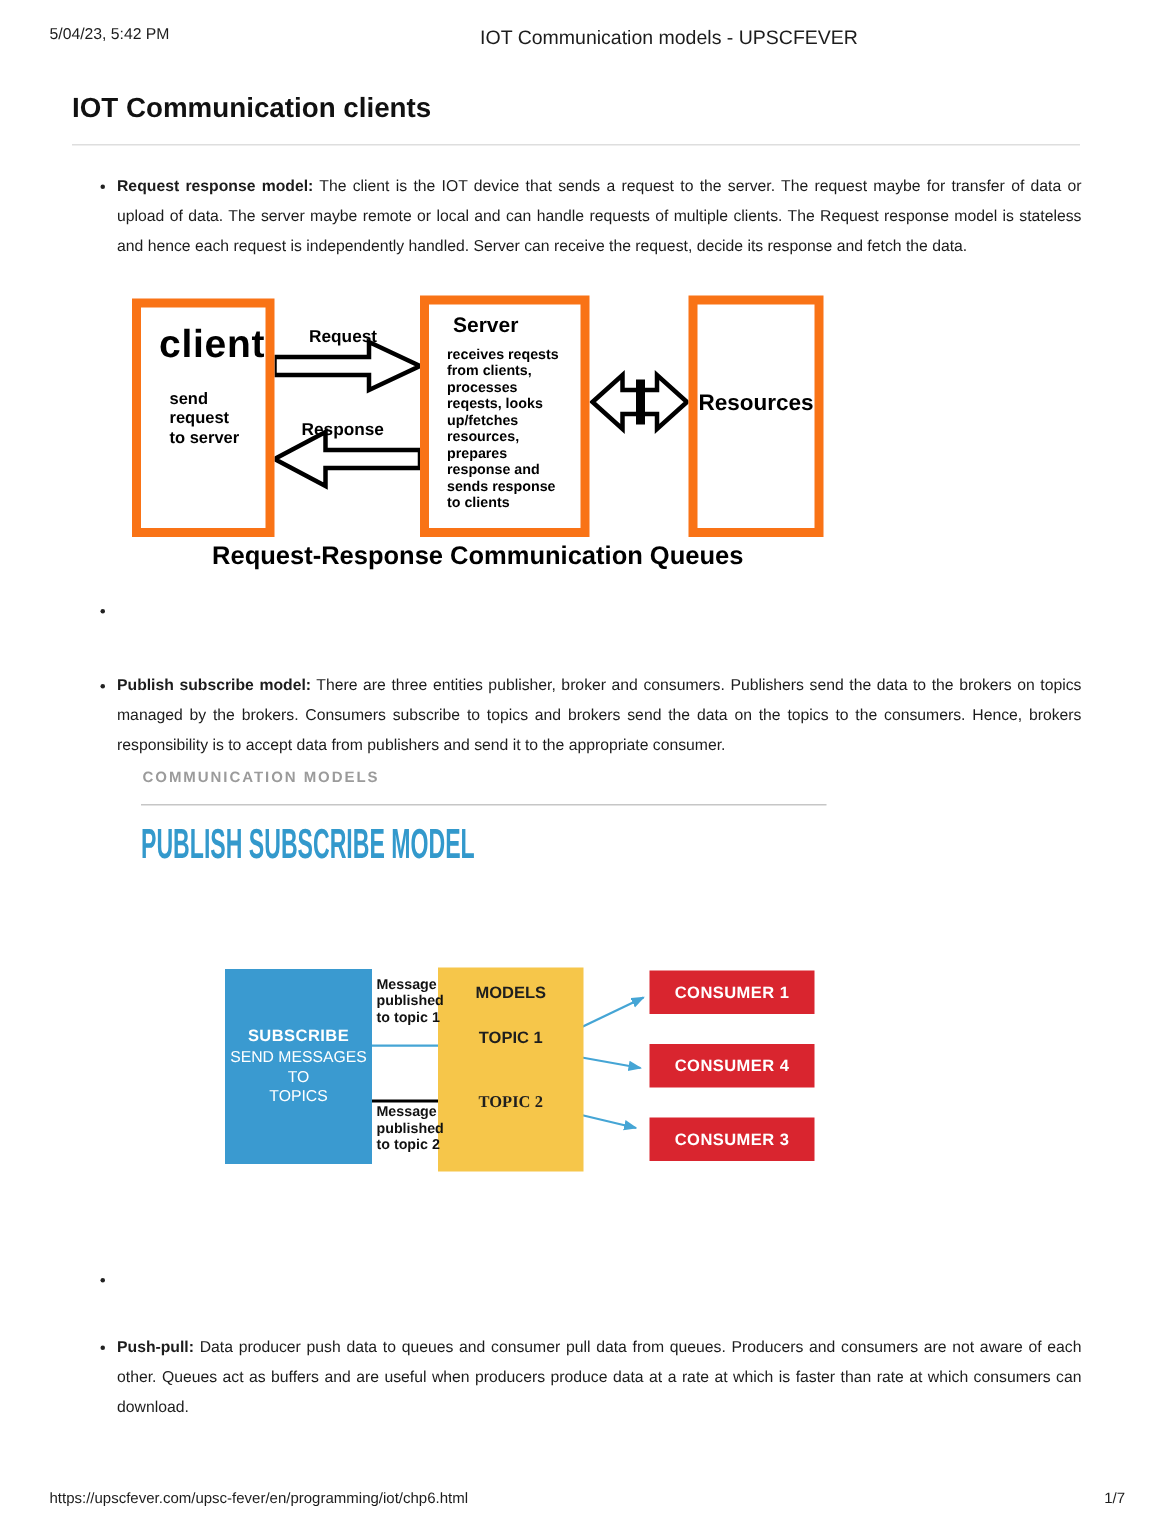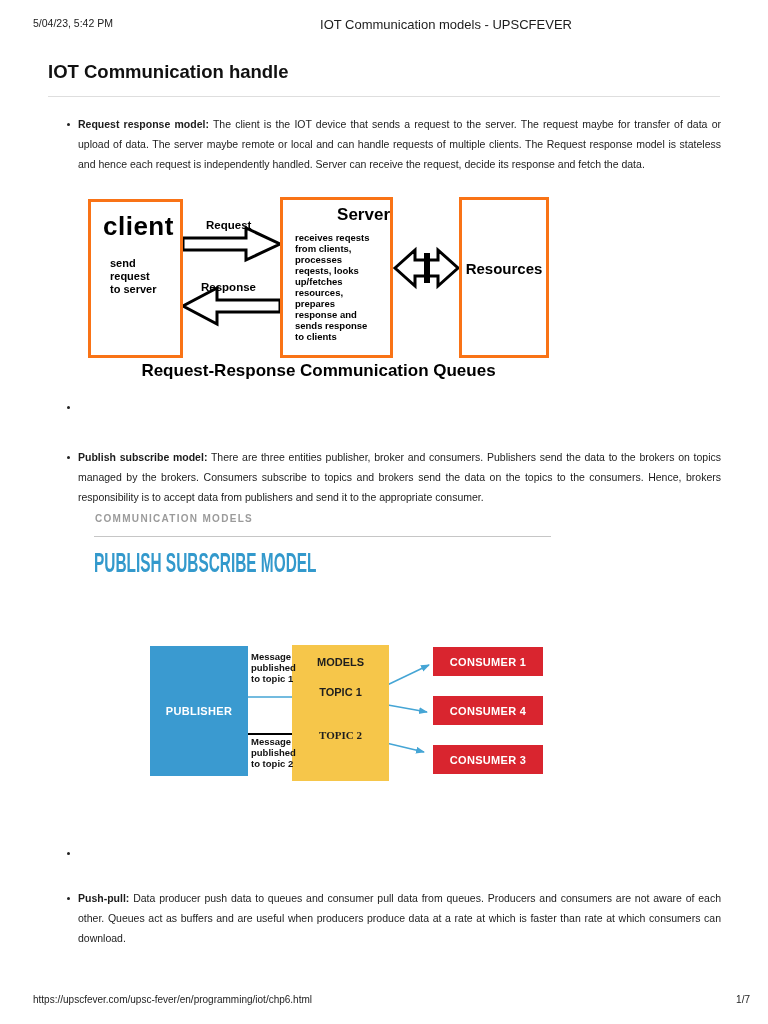--- a/index.html
+++ b/index.html
@@ -19,26 +19,26 @@
   .ftr-page { position: absolute; right: 18px; top: 994px; font-size: 10px; color: #1c1c1c; }
   
   .page-title { position: absolute; left: 48px; top: 61px; font-size: 18.5px; font-weight: 700; color: #111; }
   .title-rule { position: absolute; left: 48px; top: 96px; width: 672px; height: 1px; background: #dedede; }
   
   .para { position: absolute; left: 78px; width: 643px; font-size: 10.5px; line-height: 20px; text-align: justify; color: #1c1c1c; }
   .para b { font-weight: 700; }
   .dot { position: absolute; width: 3px; height: 3px; border-radius: 50%; background: #222; }
   
   .d1 { position: absolute; left: 88px; top: 192px; width: 461px; height: 196px; }
-  .d1 .box { position: absolute; border: 3px solid #f97316; background: #fff; }
+  .d1 .box { position: absolute; border: 6px solid #f97316; background: #fff; }
   .d1 .client-box { left: 0; top: 7px; width: 95px; height: 159px; }
   .d1 .client-title { font-size: 26px; font-weight: 700; margin: 9px 0 0 12px; letter-spacing: 0.5px; color: #000; }
   .d1 .client-sub { font-size: 11px; font-weight: 700; line-height: 13px; margin: 15px 0 0 19px; white-space: pre-line; color: #000; }
   .d1 .server-box { left: 192px; top: 5px; width: 113px; height: 161px; }
-  .d1 .server-title { font-size: 17px; font-weight: 700; margin: 5px 0 0 16px; color: #000; text-align: right; }
+  .d1 .server-title { font-size: 14px; font-weight: 700; margin: 5px 0 0 16px; color: #000; }
   .d1 .server-body { font-size: 9.5px; font-weight: 700; line-height: 11px; margin: 7px 0 0 12px; white-space: pre-line; color: #000; }
   .d1 .resources-box { left: 371px; top: 5px; width: 90px; height: 161px; display: flex; align-items: center; justify-content: center; }
   .d1 .resources-title { font-size: 15px; font-weight: 700; margin-top: -18px; color: #000; }
   .d1 .arrow-label { position: absolute; font-size: 11.5px; font-weight: 700; color: #000; }
   .d1 .req-label { left: 118px; top: 27px; }
   .d1 .resp-label { left: 113px; top: 89px; }
   .d1 svg { position: absolute; left: 0; top: 0; }
   .d1 .caption { position: absolute; left: 0; top: 169px; width: 100%; text-align: center; font-size: 17px; font-weight: 700; color: #000; }
   
   .d2 { position: absolute; left: 88px; top: 505px; width: 600px; height: 340px; background: #fff; }
@@ -63,21 +63,21 @@
   .d2 svg { position: absolute; left: 0; top: 0; }
 </style>
 </head>
 <body>
 
 <div class="page">
 
   <div class="hdr-date">5/04/23, 5:42 PM</div>
   <div class="hdr-doctitle">IOT Communication models - UPSCFEVER</div>
 
-  <h1 class="page-title">IOT Communication handle</h1>
+  <h1 class="page-title">IOT Communication clients</h1>
   <div class="title-rule"></div>
 
   <span class="dot" style="left:67px; top:123px;"></span>
   <p class="para" style="top:114px;"><b>Request response model:</b><span> The client is the IOT device that sends a request to the server. The request maybe for transfer of data or upload of data. The server maybe remote or local and can handle requests of multiple clients. The Request response model is stateless and hence each request is independently handled. Server can receive the request, decide its response and fetch the data.</span></p>
 
   <div class="d1">
     <svg width="461" height="196" viewBox="0 0 461 196">
 
       <polygon points="95,46 158,46 158,36 192,52 158,68 158,58 95,58" fill="#fff" stroke="#000" stroke-width="3"></polygon>
 
@@ -133,21 +133,23 @@
         </marker>
       </defs>
       <line x1="160" y1="192" x2="227" y2="192" stroke="#45a5d5" stroke-width="1.5" marker-end="url(#mb)"></line>
       <line x1="160" y1="229" x2="229" y2="229" stroke="#000" stroke-width="2" marker-end="url(#mk)"></line>
       <line x1="272" y1="193" x2="341" y2="160" stroke="#45a5d5" stroke-width="1.5" marker-end="url(#mb)"></line>
       <line x1="272" y1="195" x2="339" y2="207" stroke="#45a5d5" stroke-width="1.5" marker-end="url(#mb)"></line>
       <line x1="273" y1="232" x2="336" y2="247" stroke="#45a5d5" stroke-width="1.5" marker-end="url(#mb)"></line>
     </svg>
 
     <div class="pub-box">
-      <div class="pub-title">PUBLISHER</div>
+      <div class="pub-title">SUBSCRIBE</div>
+      <div class="pub-sub">SEND MESSAGES TO
+TOPICS</div>
     </div>
 
     <div class="broker-box">
       <div class="broker-title">MODELS</div>
       <div class="topic topic-1">TOPIC 1</div>
       <div class="topic topic-2">TOPIC 2</div>
     </div>
 
     <div class="msg msg-1">Message
 published

